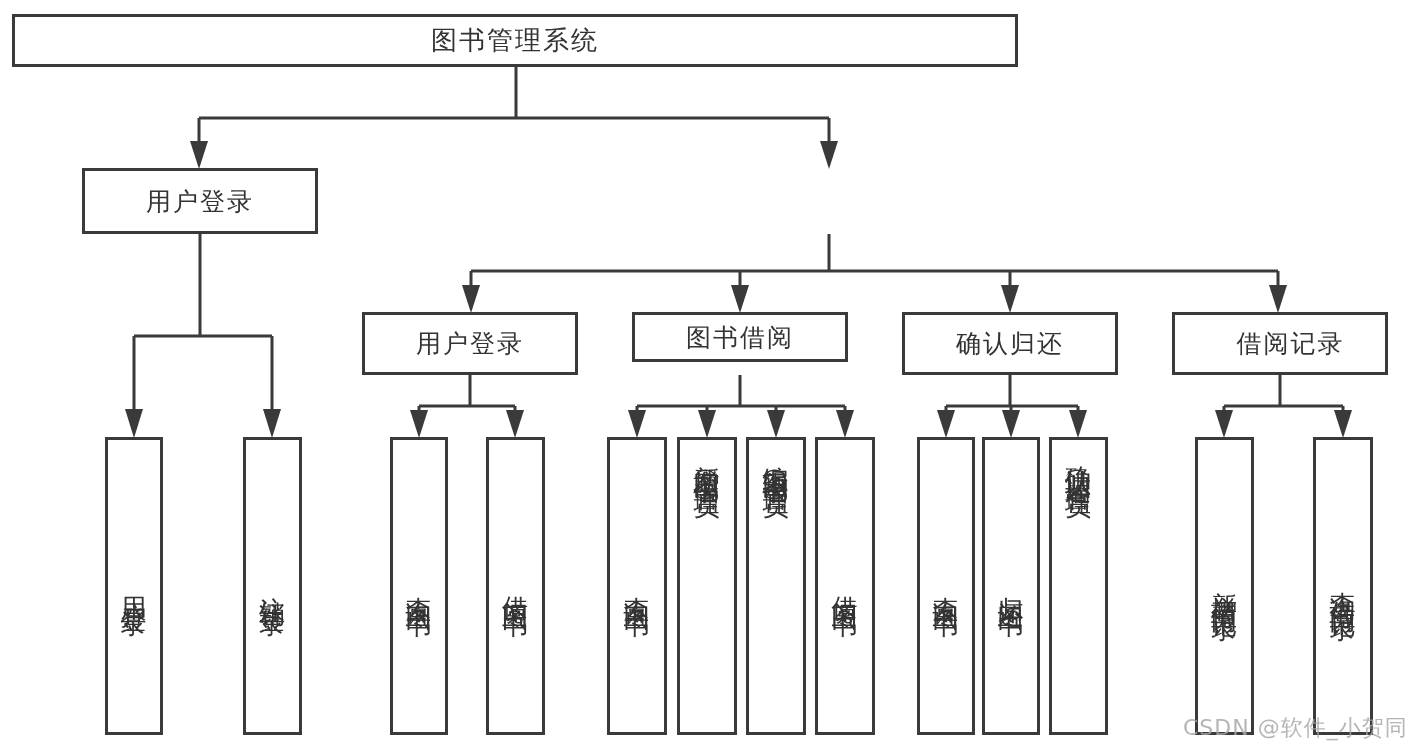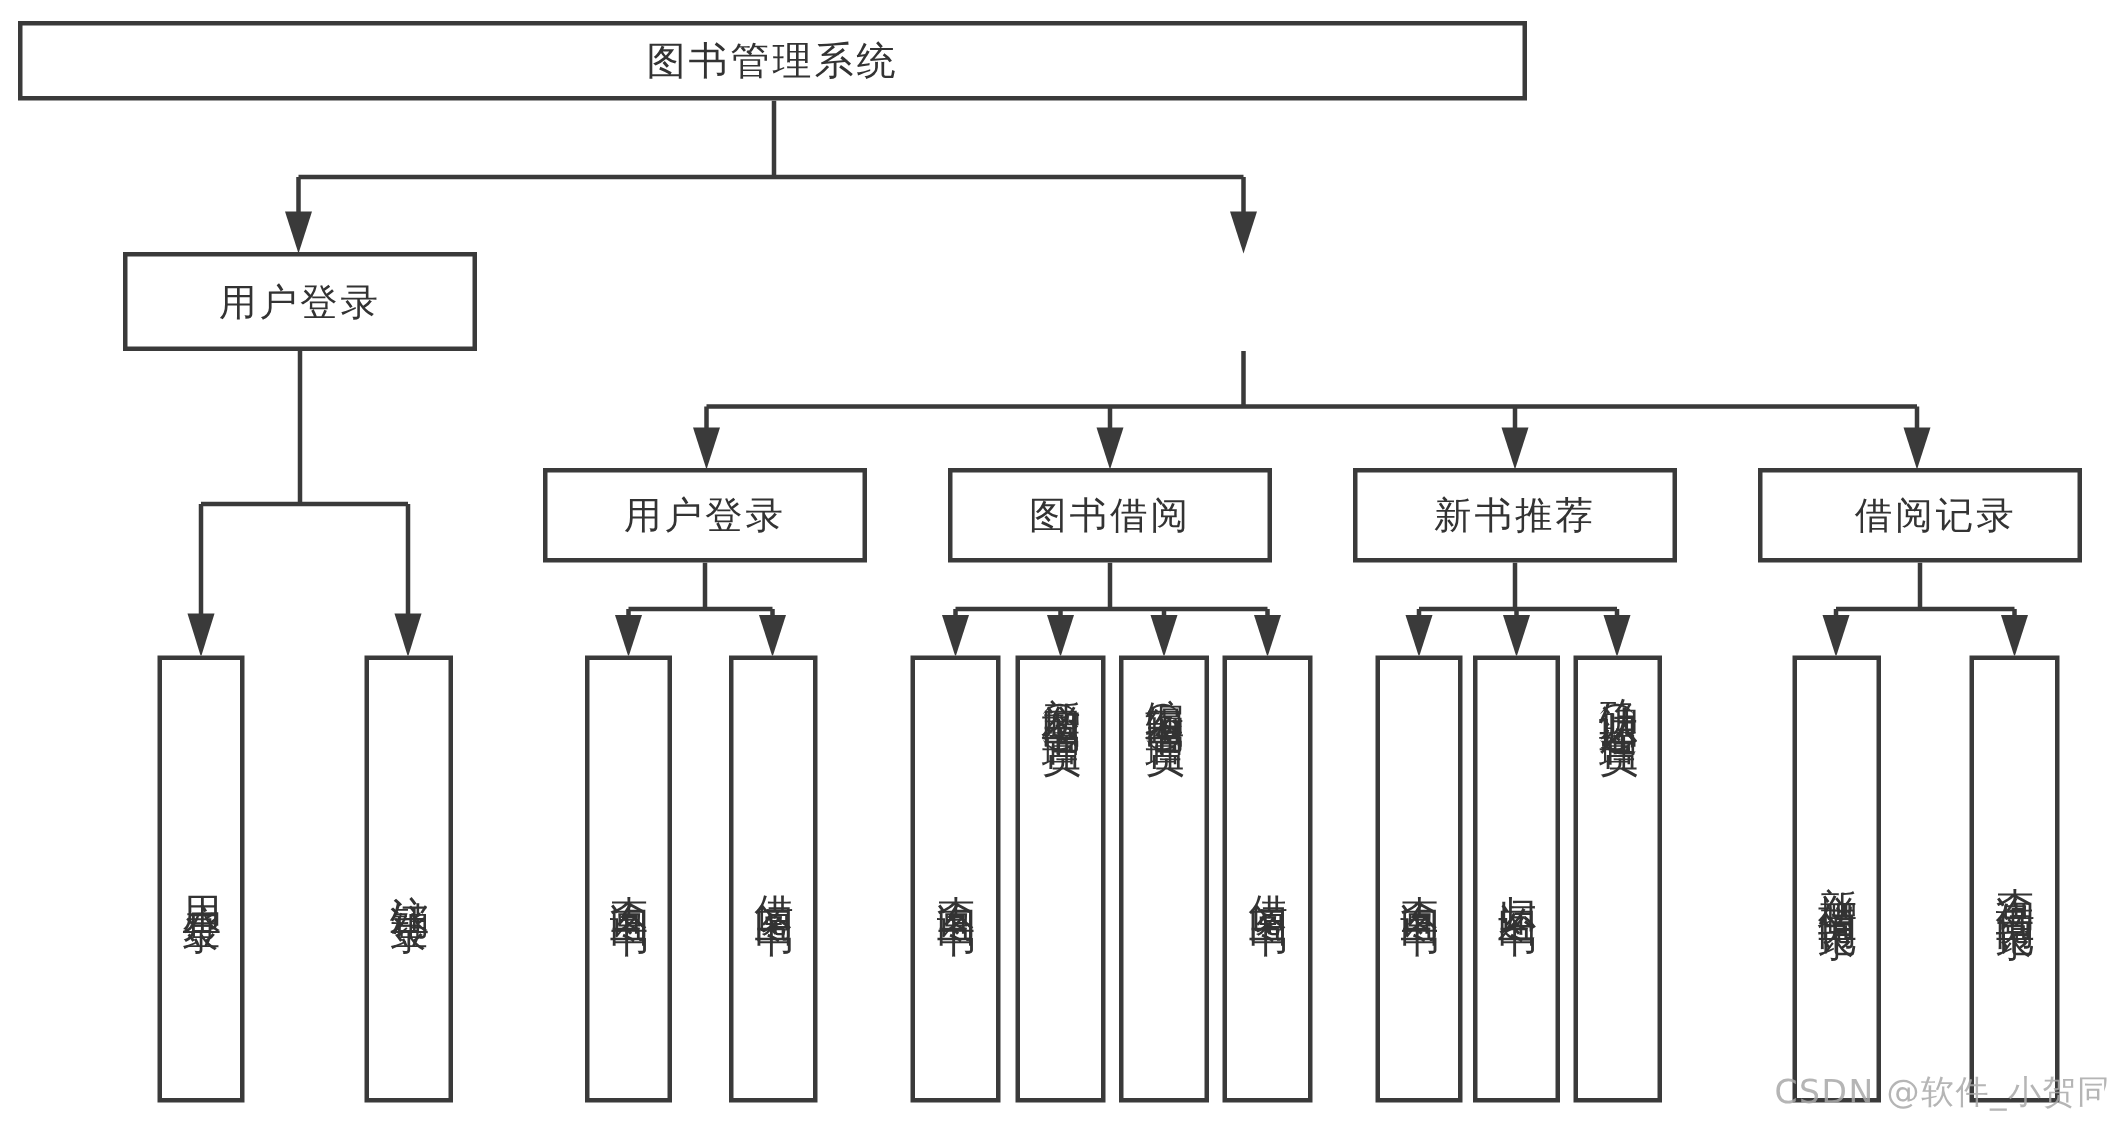--- a/index.html
+++ b/index.html
@@ -7,21 +7,20 @@
     --text:#333333;
     --bg:#ffffff;
   }
   html,body{margin:0;padding:0;background:#fff;}
   body{font-family:"DejaVu Sans","Liberation Sans",sans-serif;}
   .canvas{
     position:relative;
     width:1405px;height:747px;
     background:var(--bg);
     overflow:hidden;
-    border-radius:31px;
   }
   .connectors{position:absolute;left:0;top:0;z-index:1;}
   .connectors path{stroke:var(--line);stroke-width:3;fill:none;}
   .connectors polygon{fill:var(--line);stroke:none;}
   .node{
     position:absolute;
     background:#fff;
     border:3px solid var(--line);
     box-sizing:border-box;
     display:flex;
@@ -114,25 +113,25 @@
     <span>图书管理系统</span>
   </div>
 
   <div class="node h-node" style="left:82px;top:168px;width:236px;height:66px;">
     <span>用户登录</span>
   </div>
 
   <div class="node h-node" style="left:362px;top:312px;width:216px;height:63px;">
     <span>用户登录</span>
   </div>
-  <div class="node h-node" style="left:632px;top:312px;width:216px;height:63px;">
+  <div class="node h-node" style="left:632px;top:312px;width:216px;height:50px;">
     <span>图书借阅</span>
   </div>
   <div class="node h-node" style="left:902px;top:312px;width:216px;height:63px;">
-    <span>新书推荐</span>
+    <span>确认归还</span>
   </div>
   <div class="node h-node" style="left:1172px;top:312px;width:216px;height:63px;padding-left:21px;">
     <span>借阅记录</span>
   </div>
 
   <div class="node v-node" style="left:105px;top:437px;width:58px;height:298px;">
     <span>用户登录</span>
   </div>
   <div class="node v-node" style="left:243px;top:437px;width:59px;height:298px;">
     <span>注销登录</span>

